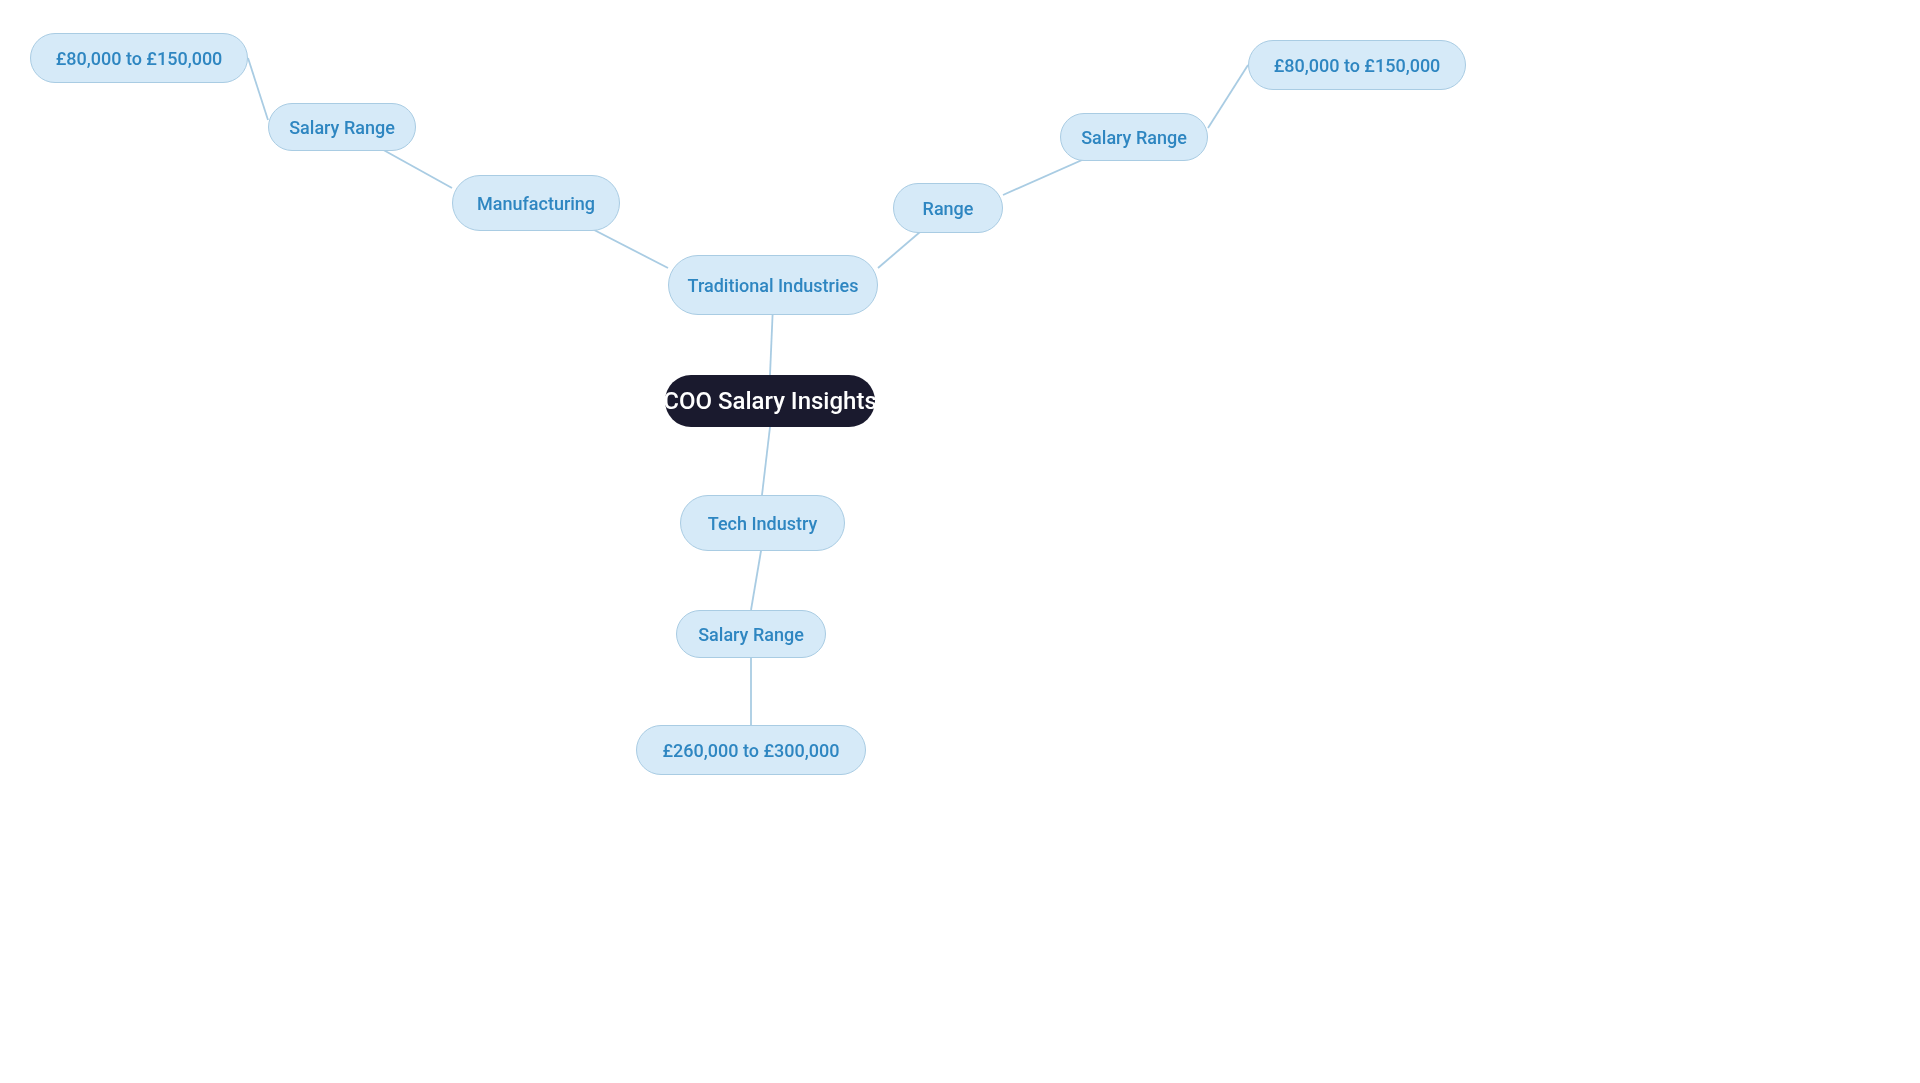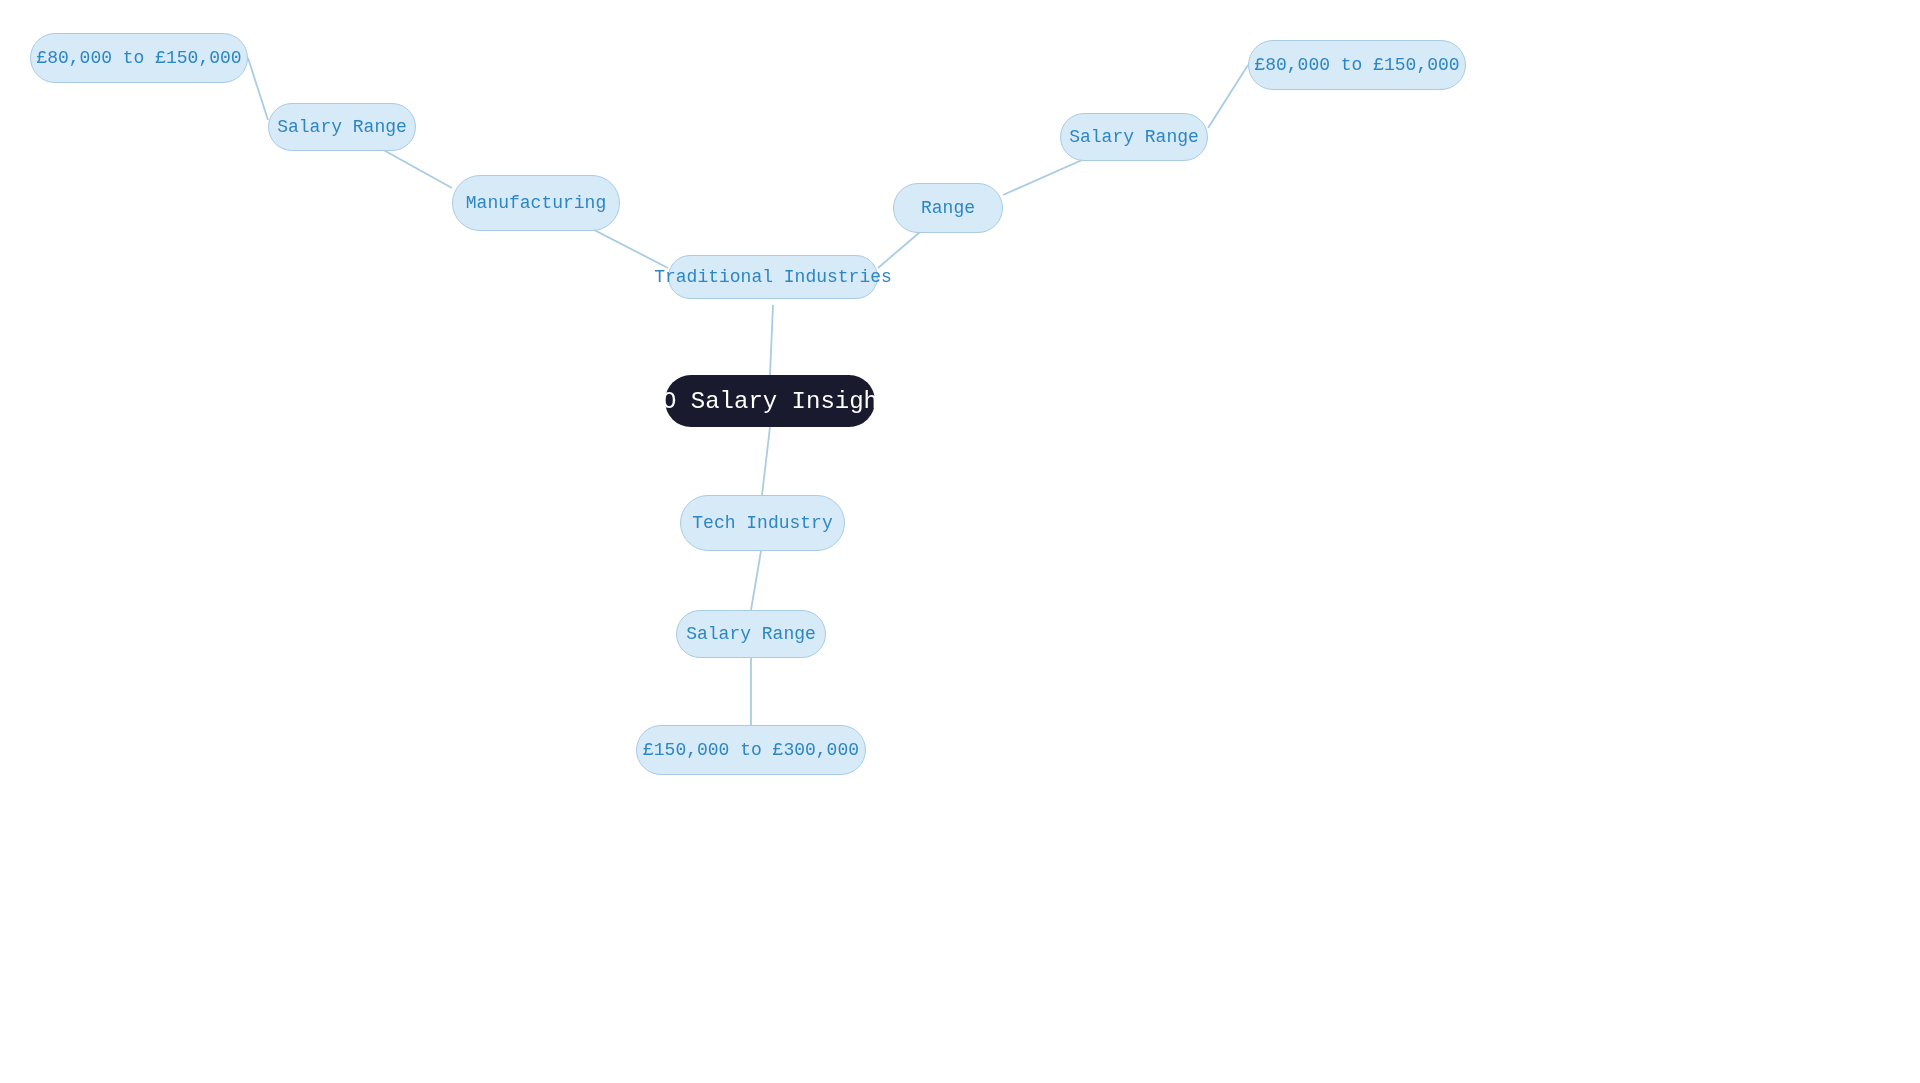--- a/index.html
+++ b/index.html
@@ -25,21 +25,20 @@
     .node {
       position: absolute;
       border-radius: 50px;
       display: flex;
       align-items: center;
       justify-content: center;
       white-space: nowrap;
       font-size: 18px;
       font-weight: 500;
       z-index: 1;
-      font-family: Liberation Mono, monospace;
     }
 
     .node-light {
       background: #d6eaf8;
       border: 1.5px solid #a9cce3;
       color: #2e86c1;
       padding: 14px 28px;
     }
 
     .node-dark {
@@ -71,27 +70,27 @@
 
   <line x1="268" y1="120" x2="248" y2="58" stroke="#a9cce3" stroke-width="1.8"></line>
 
   <line x1="1003" y1="195" x2="1134" y2="137" stroke="#a9cce3" stroke-width="1.8"></line>
 
   <line x1="1208" y1="128" x2="1248" y2="65" stroke="#a9cce3" stroke-width="1.8"></line>
 </svg>
 
 <div class="node node-dark" style="left: 665px; top: 375px; width: 210px; height: 52px;">COO Salary Insights</div>
 
-<div class="node node-light" style="left: 668px; top: 255px; width: 210px; height: 44px;">Traditional Industries</div>
+<div class="node node-light" style="left: 668px; top: 255px; width: 210px; height: 60px;">Traditional Industries</div>
 
 <div class="node node-light" style="left: 680px; top: 495px; width: 165px; height: 56px;">Tech Industry</div>
 
 <div class="node node-light" style="left: 676px; top: 610px; width: 150px; height: 48px;">Salary Range</div>
 
-<div class="node node-light" style="left: 636px; top: 725px; width: 230px; height: 50px;">£150,000 to £300,000</div>
+<div class="node node-light" style="left: 636px; top: 725px; width: 230px; height: 50px;">£260,000 to £300,000</div>
 
 <div class="node node-light" style="left: 452px; top: 175px; width: 168px; height: 56px;">Manufacturing</div>
 
 <div class="node node-light" style="left: 893px; top: 183px; width: 110px; height: 50px;">Range</div>
 
 <div class="node node-light" style="left: 268px; top: 103px; width: 148px; height: 48px;">Salary Range</div>
 
 <div class="node node-light" style="left: 30px; top: 33px; width: 218px; height: 50px;">£80,000 to £150,000</div>
 
 <div class="node node-light" style="left: 1060px; top: 113px; width: 148px; height: 48px;">Salary Range</div>

